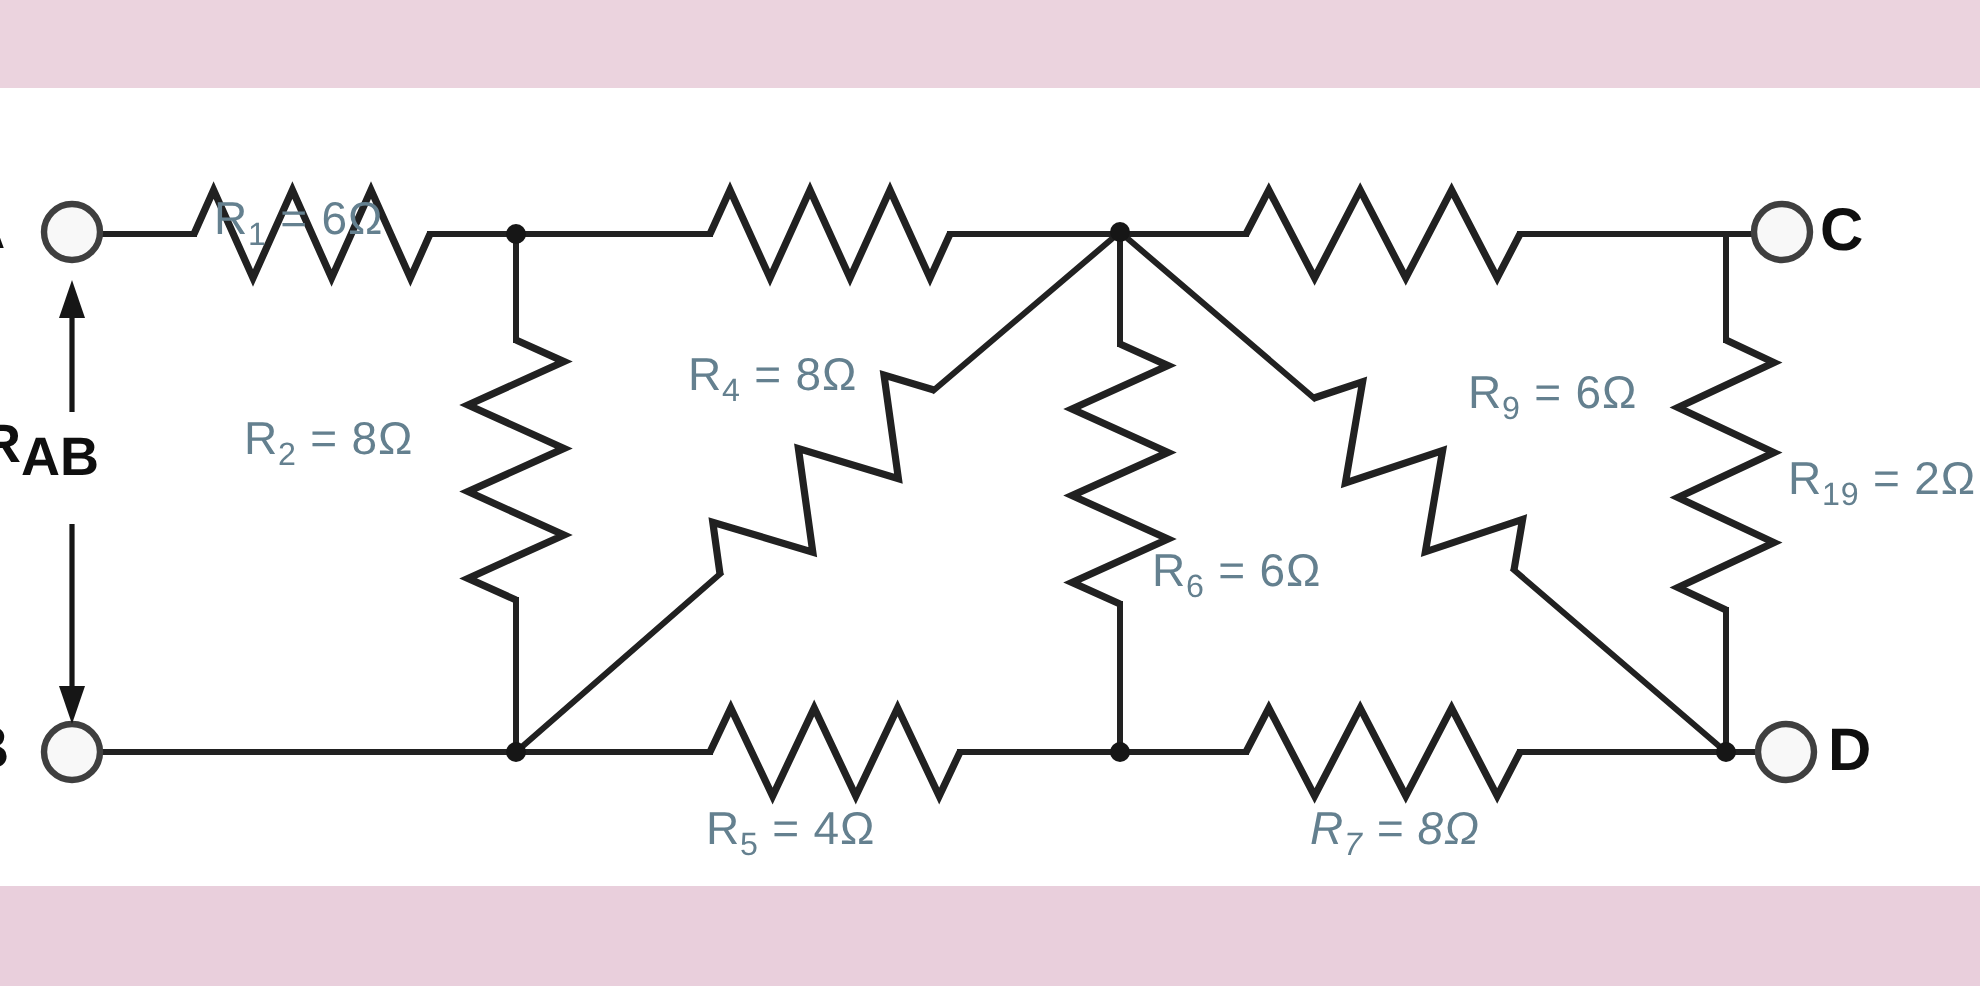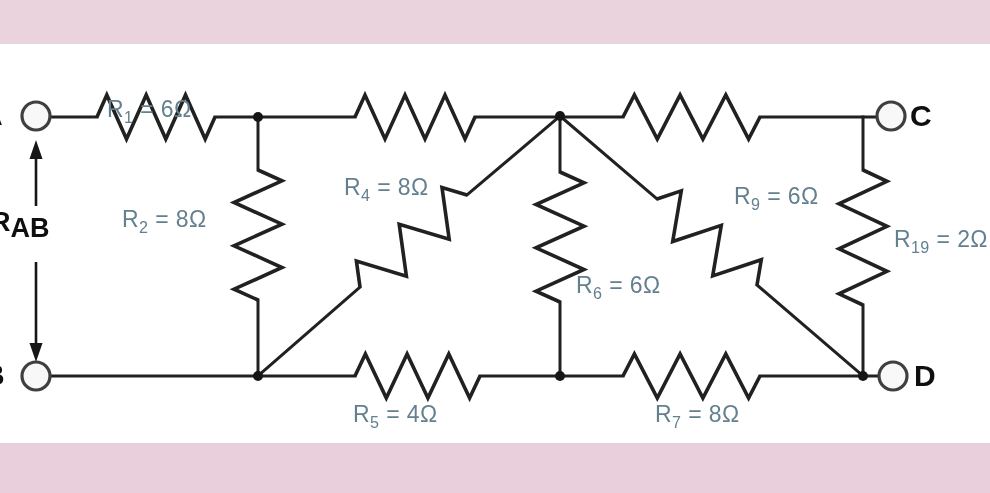--- a/index.html
+++ b/index.html
@@ -101,21 +101,21 @@
       <line class="arrow-line" x1="36" y1="262" x2="36" y2="346"></line>
       <polygon class="arrow-head" points="36,362 29.5,343 42.5,343"></polygon>
     </g>
   </svg>
 
   <div class="rlabel" style="left:107px;top:51px;margin-top:45px;"><span>R</span><sub>1</sub><span> = 6Ω</span></div>
   <div class="rlabel" style="left:122px;top:206px;"><span>R</span><sub>2</sub><span> = 8Ω</span></div>
   <div class="rlabel" style="left:344px;top:174px;text-align:center;"><span>R</span><sub>4</sub><span> = 8Ω</span></div>
   <div class="rlabel" style="left:353px;top:401px;text-align:center;"><span>R</span><sub>5</sub><span> = 4Ω</span></div>
   <div class="rlabel" style="left:576px;top:272px;"><span>R</span><sub>6</sub><span> = 6Ω</span></div>
-  <div class="rlabel" style="left:655px;top:401px;"><span>R</span><sub>7</sub><span> = 8Ω</span></div>
+  <div class="rlabel" style="left:655px;top:401px;font-style:italic;"><span>R</span><sub>7</sub><span> = 8Ω</span></div>
   <div class="rlabel" style="left:698px;top:183px;margin-left:36px;"><span>R</span><sub>9</sub><span> = 6Ω</span></div>
   <div class="rlabel" style="left:894px;top:226px;"><span>R</span><sub>19</sub><span> = 2Ω</span></div>
 
   <div class="nlabel" style="left:-19px;top:98px;">A</div>
   <div class="nlabel" style="left:-17px;top:358px;">B</div>
   <div class="nlabel" style="left:910px;top:99px;">C</div>
   <div class="nlabel" style="left:914px;top:359px;">D</div>
 
   <div class="mlabel" style="left:-9px;top:207px;"><span>R</span><sub>AB</sub></div>
 

